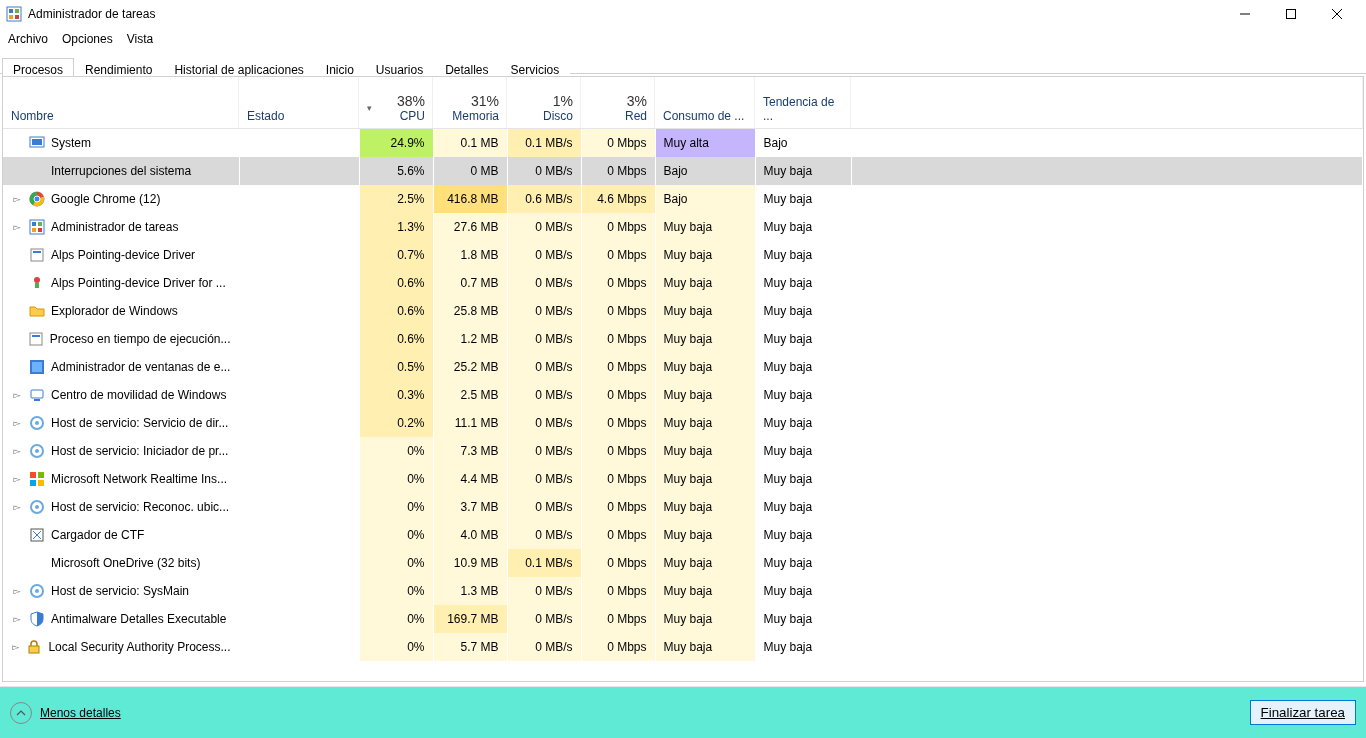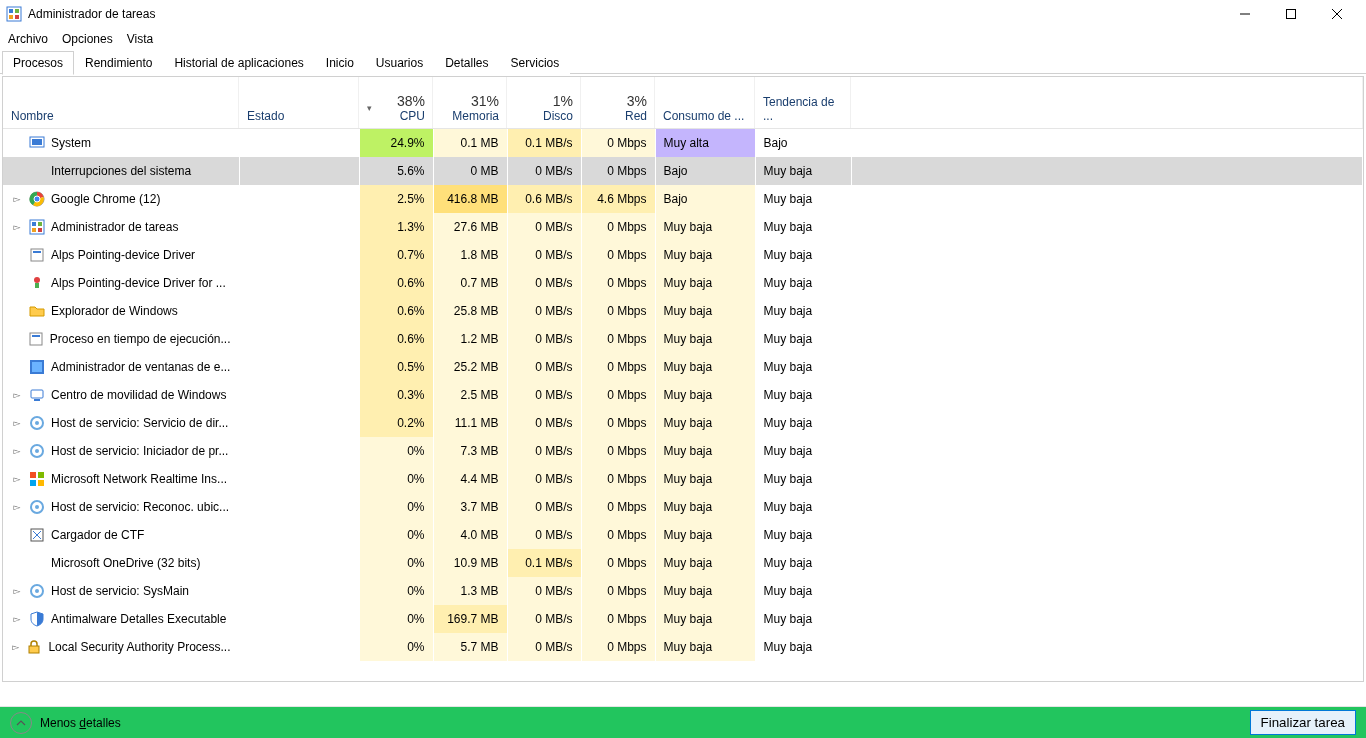--- a/index.html
+++ b/index.html
@@ -12,21 +12,21 @@
 .titlebar .spacer { flex:1; }
 .winbtn { width:46px; height:28px; display:flex; align-items:center; justify-content:center; }
 .winbtn svg { width:10px; height:10px; }
 
 
 .menubar { display:flex; align-items:center; height:22px; padding:0 8px; gap:14px; }
 .menubar span { color:#000; }
 
 
 .tabs { display:flex; align-items:flex-end; height:24px; padding:0 2px; border-bottom:1px solid #d0d0d0; gap:0; }
-.tab { padding:4px 10px 4px 10px; border:1px solid transparent; position:relative; top:2px; background:#fff; }
+.tab { padding:4px 10px 4px 10px; border:1px solid transparent; position:relative; top:9px; background:#fff; }
 .tab.active { border:1px solid #d0d0d0; border-bottom:1px solid #fff; }
 .tab:not(.active) { color:#000; }
 
 
 .tablewrap { position:relative; height:606px; border:1px solid #d0d0d0; margin:2px; overflow:hidden; }
 .scrollhost { height:100%; overflow-y:scroll; }
 table { border-collapse:collapse; width:100%; table-layout:fixed; }
 col.c-name   { width:236px; }
 col.c-state  { width:120px; }
 col.c-cpu    { width:74px; }
@@ -51,21 +51,21 @@
 .proc-icon { width:16px; height:16px; flex:0 0 16px; display:inline-block; }
 
 
 .heat-y0 { background:#fff8d9; }
 .heat-y1 { background:#ffefb0; }
 .heat-y2 { background:#ffe07a;margin-left:33px; }
 .heat-or { background:#c4b5fd;margin-top:20px; }
 .heat-ol { background:#bef264; }
 
 
-.footer { position:absolute; left:0; right:0; bottom:0; height:32px; border-top:1px solid #e5e5e5; display:flex; align-items:center; padding:0 10px; background:#22c55e; }
+.footer { position:absolute; left:0; right:0; bottom:0; height:52px; border-top:1px solid #e5e5e5; display:flex; align-items:center; padding:0 10px; background:#5eead4;text-decoration:underline; }
 .lessbtn { display:flex; align-items:center; gap:8px; }
 .circle { width:22px; height:22px; border:1px solid #888; border-radius:50%; display:flex; align-items:center; justify-content:center; }
 .footer .spacer { flex:1; }
 .endtask { padding:4px 10px; border:1px solid #0078d7; background:#e5f1fb; }
 
 
 .scrollhost::-webkit-scrollbar { width:17px; }
 .scrollhost::-webkit-scrollbar-track { background:#f0f0f0; }
 .scrollhost::-webkit-scrollbar-thumb { background:#c2c2c2; }
 .scrollhost::-webkit-scrollbar-button { background:#f0f0f0; height:17px; }

